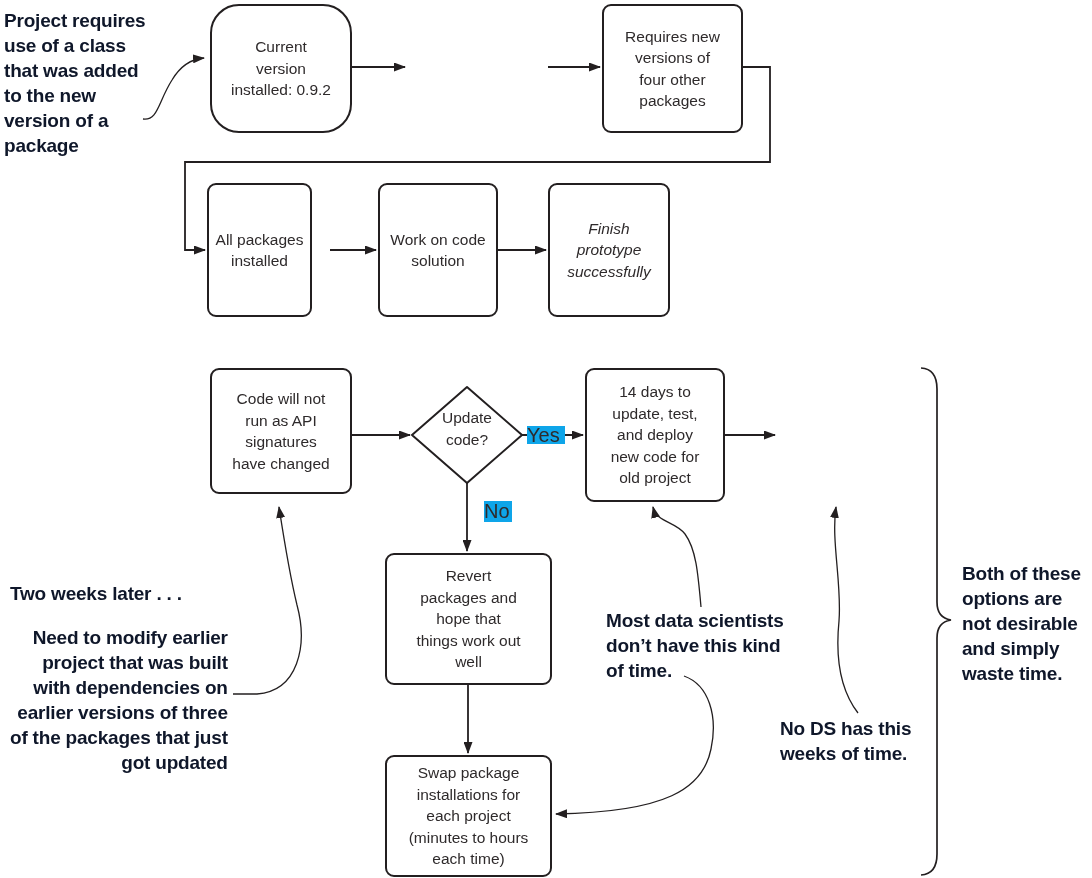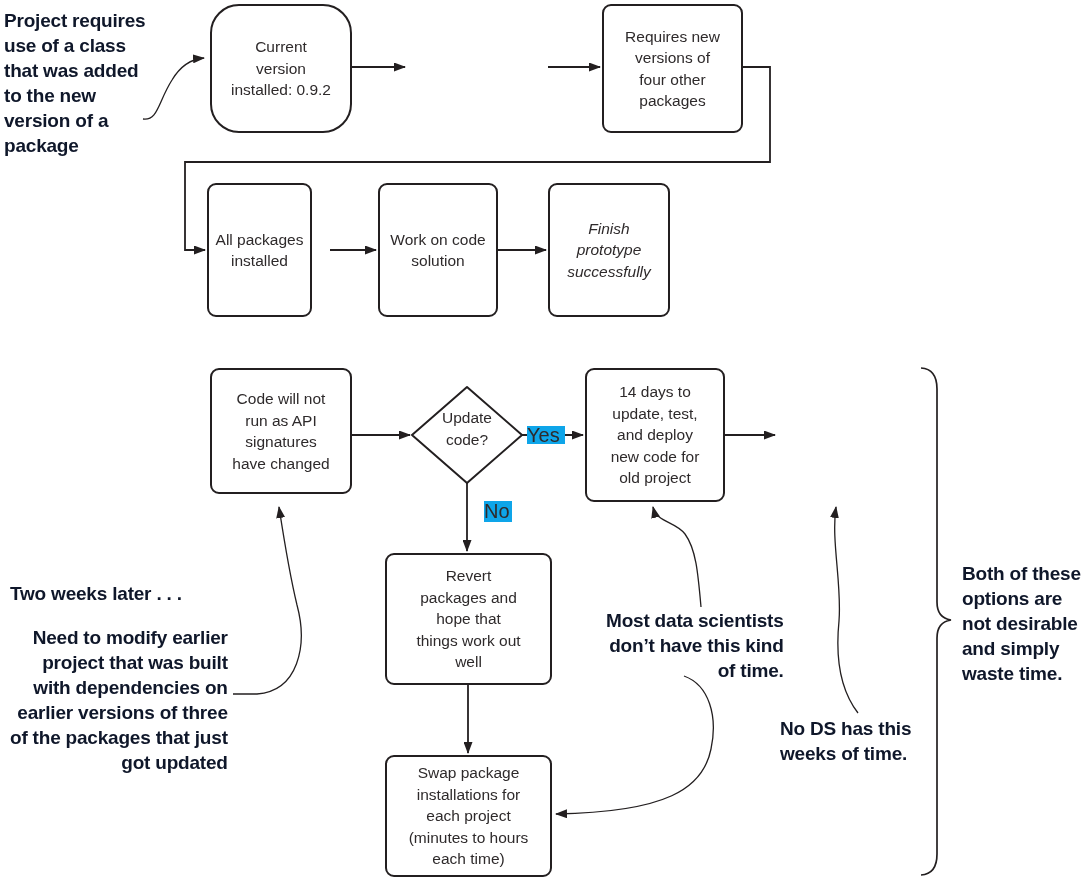--- a/index.html
+++ b/index.html
@@ -132,21 +132,21 @@
 to the new
 version of a
 package</div>
   <div class="annotation" style="left:10px; top:581px;">Two weeks later . . .</div>
   <div class="annotation" style="left:10px; top:625px;text-align:right;">Need to modify earlier
 project that was built
 with dependencies on
 earlier versions of three
 of the packages that just
 got updated</div>
-  <div class="annotation" style="left:606px; top:608px;text-align:right;">Most data scientists
+  <div class="annotation" style="left:606px; top:608px;">Most data scientists
 don’t have this kind
 of time.</div>
   <div class="annotation" style="left:780px; top:716px;">No DS has this
 weeks of time.</div>
   <div class="annotation" style="left:962px; top:561px;">Both of these
 options are
 not desirable
 and simply
 waste time.</div>
 

